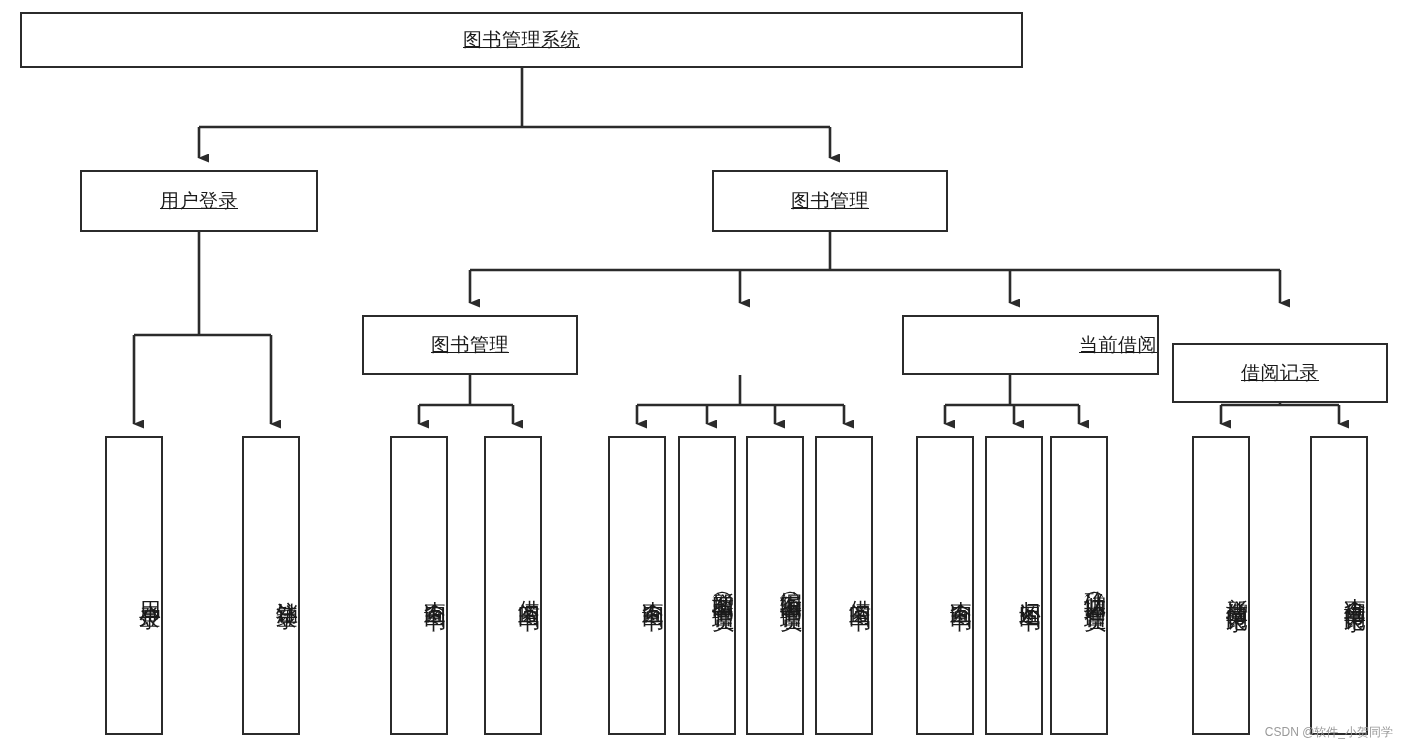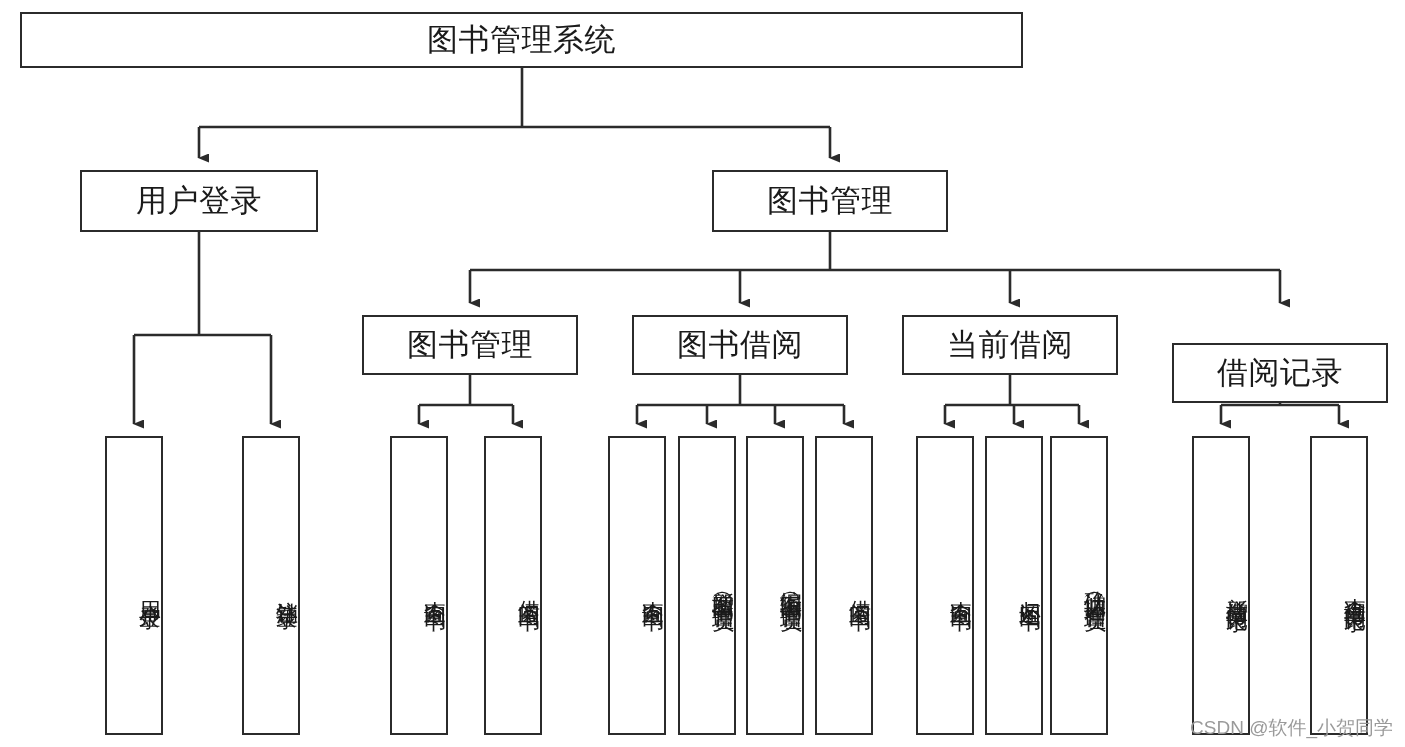--- a/index.html
+++ b/index.html
@@ -29,22 +29,23 @@
     position: absolute;
     box-sizing: border-box;
     background: #ffffff;
     border: 2px solid #2b2b2b;
     display: flex;
     align-items: center;
     justify-content: center;
     color: #1a1a1a;
   }
   .node.horizontal {
-    font-size: 31px;
+    font-size: 19px;
     letter-spacing: 0.5px;
+    text-decoration: underline;
   }
   .node.vertical {
     writing-mode: vertical-rl;
     text-orientation: upright;
     font-size: 22px;
     line-height: 1.0;
     letter-spacing: 3px;
     align-items: flex-start;
     justify-content: center;
     padding-top: 6px;
@@ -53,21 +54,21 @@
     padding-top: 2px;
   }
   .node-label {
     display: block;
     white-space: nowrap;
   }
   #watermark {
     position: absolute;
     right: 12px;
     bottom: 6px;
-    font-size: 19px;
+    font-size: 12px;
     color: #9a9a9a;
     white-space: nowrap;
     pointer-events: none;
   }
 </style>
 </head>
 <body>
 
 <div id="diagram-root">
 
@@ -129,24 +130,21 @@
   <div class="node horizontal" style="left: 80px; top: 170px; width: 238px; height: 62px;">
     <span class="node-label">用户登录</span>
   </div>
   <div class="node horizontal" style="left: 712px; top: 170px; width: 236px; height: 62px;">
     <span class="node-label">图书管理</span>
   </div>
 
   <div class="node horizontal" style="left: 362px; top: 315px; width: 216px; height: 60px;">
     <span class="node-label">图书管理</span>
   </div>
-  <div class="node horizontal" style="left: 632px; top: 315px; width: 216px; height: 60px;">
-    <span class="node-label">图书借阅</span>
-  </div>
-  <div class="node horizontal" style="left: 902px; top: 315px; width: 216px; height: 60px;">
+  <div class="node horizontal" style="left: 902px; top: 315px; width: 257px; height: 60px; justify-content: flex-end;">
     <span class="node-label">当前借阅</span>
   </div>
   <div class="node horizontal" style="left: 1172px; top: 315px; width: 216px; height: 60px; margin-top: 28px;">
     <span class="node-label">借阅记录</span>
   </div>
 
   <div class="node vertical" style="left: 105px; top: 436px; width: 58px; height: 299px;">
     <span class="node-label">用户登录</span>
   </div>
   <div class="node vertical" style="left: 242px; top: 436px; width: 58px; height: 299px;">

